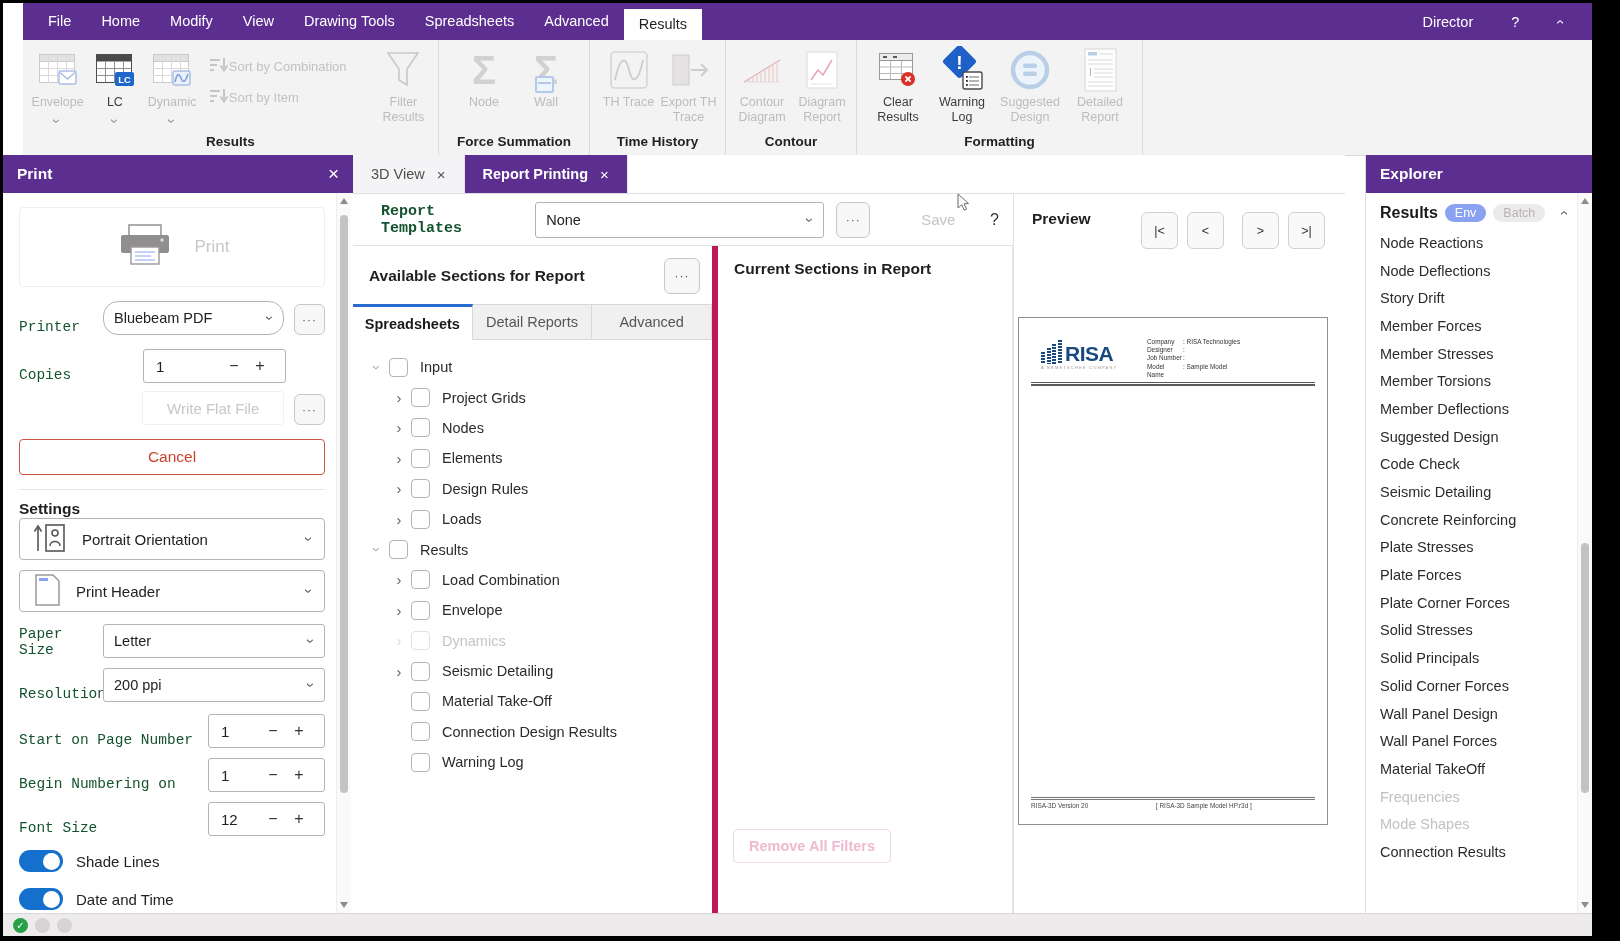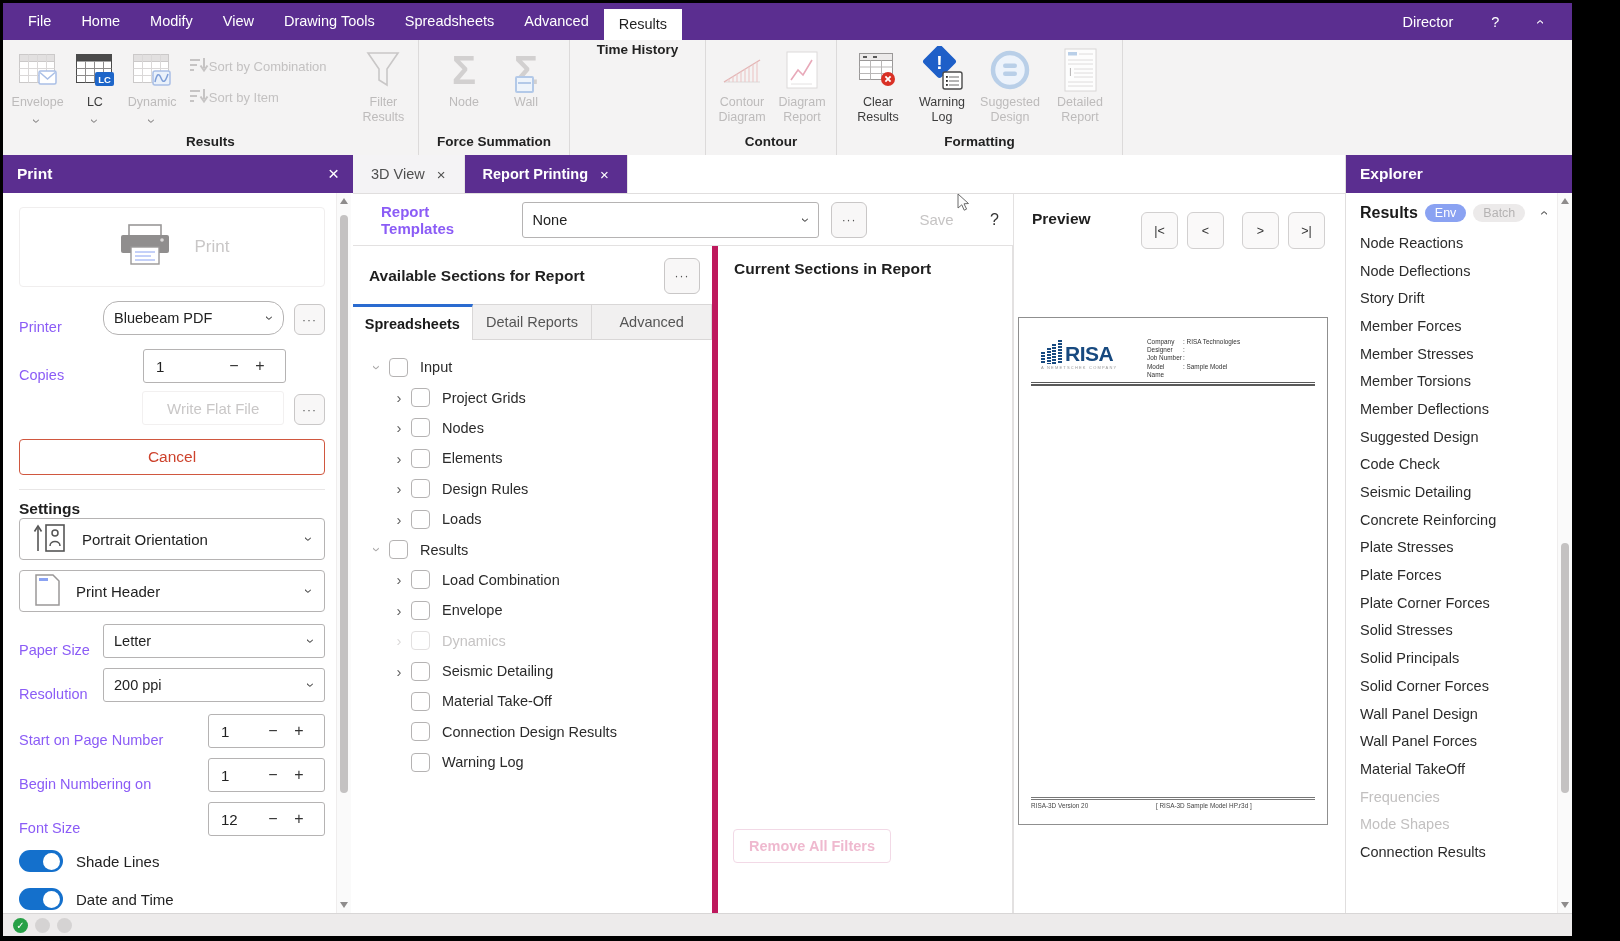--- a/index.html
+++ b/index.html
@@ -1,17 +1,17 @@
 <!DOCTYPE html>
 <html><head>
 <meta charset="utf-8">
 <style>
   html,body{margin:0;padding:0;}
   body{width:1620px;height:941px;background:#000;font-family:"Liberation Sans",sans-serif;position:relative;overflow:hidden;}
-  .window{position:absolute;left:3px;top:3px;width:1569px;height:933px;background:#fff;overflow:hidden;}
+  .window{position:absolute;left:3px;top:3px;width:1569px;height:933px;background:#fff;overflow:hidden;padding-left:20px;}
 
   
   .menubar{height:37px;background:#5b2e90;display:flex;align-items:flex-end;color:#fff;}
   .menu-items{display:flex;align-items:flex-end;height:37px;padding-left:10px;}
   .mitem{padding:0 15px;font-size:14.5px;height:37px;line-height:37px;cursor:default;white-space:nowrap;}
   .mitem.active{background:#fff;color:#1f1f1f;height:31px;line-height:31px;}
   .menubar-right{margin-left:auto;display:flex;align-items:center;height:37px;gap:38px;padding-right:30px;font-size:14.5px;}
   .chev{display:inline-block;font-size:14px;line-height:1;}
   .rot90{transform:rotate(90deg);}
   .rotm90{transform:rotate(-90deg);}
@@ -35,21 +35,21 @@
   
   .content{position:absolute;top:152px;left:0;right:0;bottom:23px;}
   .panel-header{height:38px;background:#5b2e90;color:#fff;display:flex;align-items:center;font-weight:bold;font-size:15.5px;padding:0 14px;}
   .phx{margin-left:auto;font-weight:normal;font-size:19px;cursor:default;}
 
   
   .print-panel{position:absolute;left:0;top:0;width:350px;height:758px;background:#fff;border-right:1px solid #e0dede;}
   .pp-body{position:absolute;top:38px;left:0;right:16px;bottom:0;padding:0 12px 0 16px;overflow:hidden;}
   .bigprint{margin-top:14px;height:78px;border:1px solid #f0eeee;border-radius:4px;display:flex;align-items:center;justify-content:center;gap:20px;color:#c9c7c7;font-size:17px;}
   .row{display:flex;align-items:flex-end;}
-  .lab{font-size:14.5px;color:#8b5cf6;}
+  .lab{font-size:14.5px;color:#14532d;font-family:Liberation Mono, monospace;}
   .select{border:1px solid #b5b3b3;border-radius:3px;background:#fff;display:flex;align-items:center;padding:0 10px;font-size:14.5px;color:#222;height:34px;box-sizing:border-box;}
   .select .ddc{margin-left:auto;}
   .ddc{display:inline-block;transform:rotate(90deg);font-size:14px;color:#4a4a4a;}
   .dotsbtn{width:29px;height:29px;border:1px solid #c9c7c7;border-radius:6px;background:#f8f7f7;display:flex;align-items:center;justify-content:center;color:#555;font-size:12px;letter-spacing:1px;}
   .stepper{border:1px solid #b5b3b3;border-radius:3px;background:#fff;display:flex;align-items:center;height:34px;box-sizing:border-box;padding:0 12px;font-size:15px;color:#222;}
   .stepper .stepval{flex:1;}
   .stepbtn{width:26px;text-align:center;color:#333;font-size:16px;}
   .ghostbtn{color:#c9c7c7;font-size:15px;display:flex;align-items:center;justify-content:center;border:1px solid #f2f0f0;border-radius:3px;height:34px;box-sizing:border-box;}
   .cancel{margin-top:14px;height:34px;border:1px solid #d0573f;border-radius:4px;color:#cd422c;font-size:15.5px;display:flex;align-items:center;justify-content:center;}
   .pdivider{margin-top:14px;border-top:1px solid #e8e6e6;}
@@ -277,20 +277,41 @@
               <span class="sigma">Σ</span>
               <span class="wallbadge"></span>
             </span>
           <span class="rlbl">Wall</span>
         </div>
       </div>
       <div class="glabel">Force Summation</div>
     </div>
 
     <div class="rgroup" style="width:135px;">
+      <div class="gcontent" style="justify-content:center;gap:2px;">
+        <div class="rbtn dis">
+          <span class="ric">
+            <svg width="46" height="46" viewBox="0 0 46 46">
+                <rect x="5" y="5" width="36" height="36" rx="4" fill="none" stroke="#d6d4d4" stroke-width="1.6"></rect>
+                <path d="M9 33 C14 9,20 9,23 23 C26 37,32 37,37 13" fill="none" stroke="#cecccc" stroke-width="1.8"></path>
+              </svg>
+          </span>
+          <span class="rlbl">TH Trace</span>
+        </div>
+        <div class="rbtn dis">
+          <span class="ric">
+            <svg width="46" height="46" viewBox="0 0 46 46">
+                <rect x="7" y="8" width="16" height="30" fill="#e4e2e2" stroke="#cecccc"></rect>
+                <line x1="25" y1="23" x2="40" y2="23" stroke="#cecccc" stroke-width="2"></line>
+                <path d="M35 17 L41 23 L35 29" fill="none" stroke="#cecccc" stroke-width="2"></path>
+              </svg>
+          </span>
+          <span class="rlbl">Export TH Trace</span>
+        </div>
+      </div>
       <div class="glabel">Time History</div>
     </div>
 
     <div class="rgroup" style="width:130px;">
       <div class="gcontent" style="justify-content:center;gap:2px;">
         <div class="rbtn dis">
           <span class="ric">
             <svg width="46" height="44" viewBox="0 0 46 44">
                 <line x1="5" y1="34" x2="41" y2="34" stroke="#dcdada" stroke-width="1.2"></line>
                 <line x1="5" y1="34" x2="41" y2="12" stroke="#e4b5b5" stroke-width="1.4"></line>

